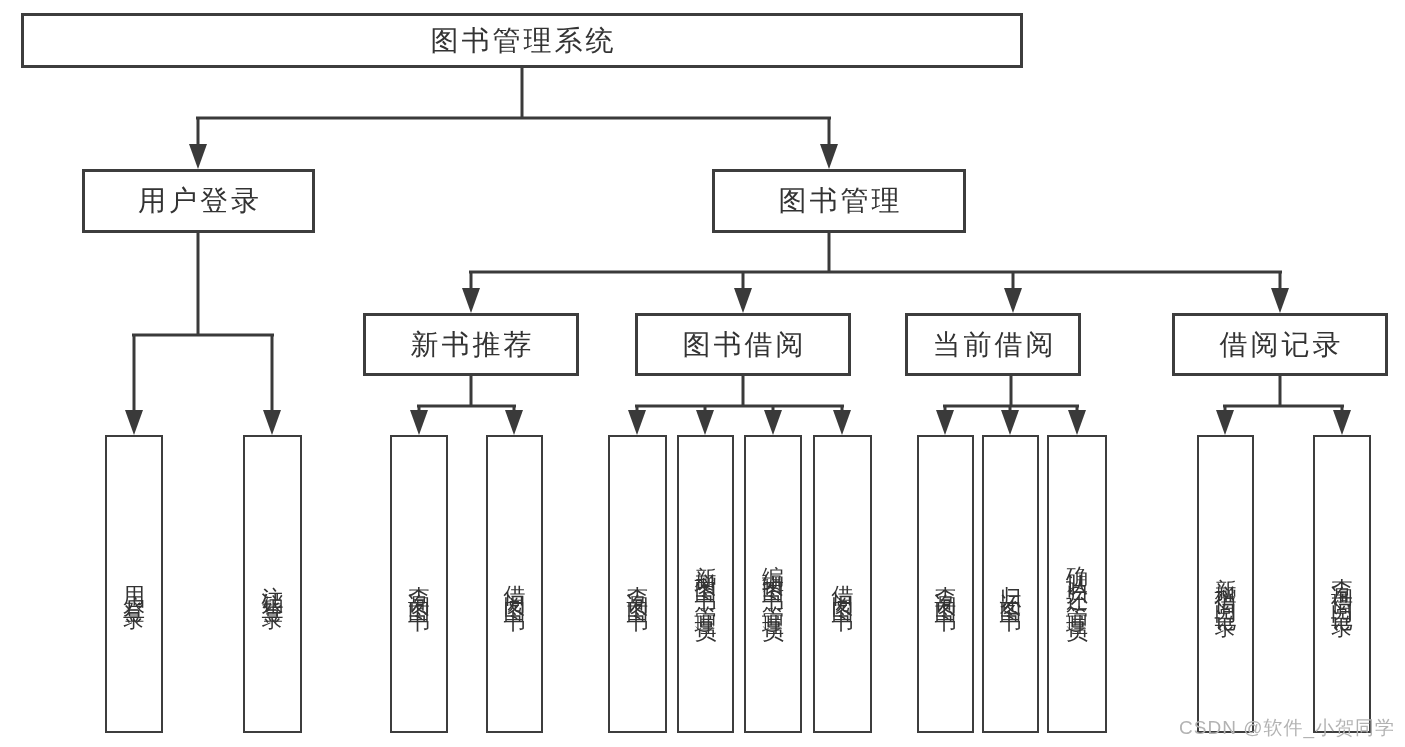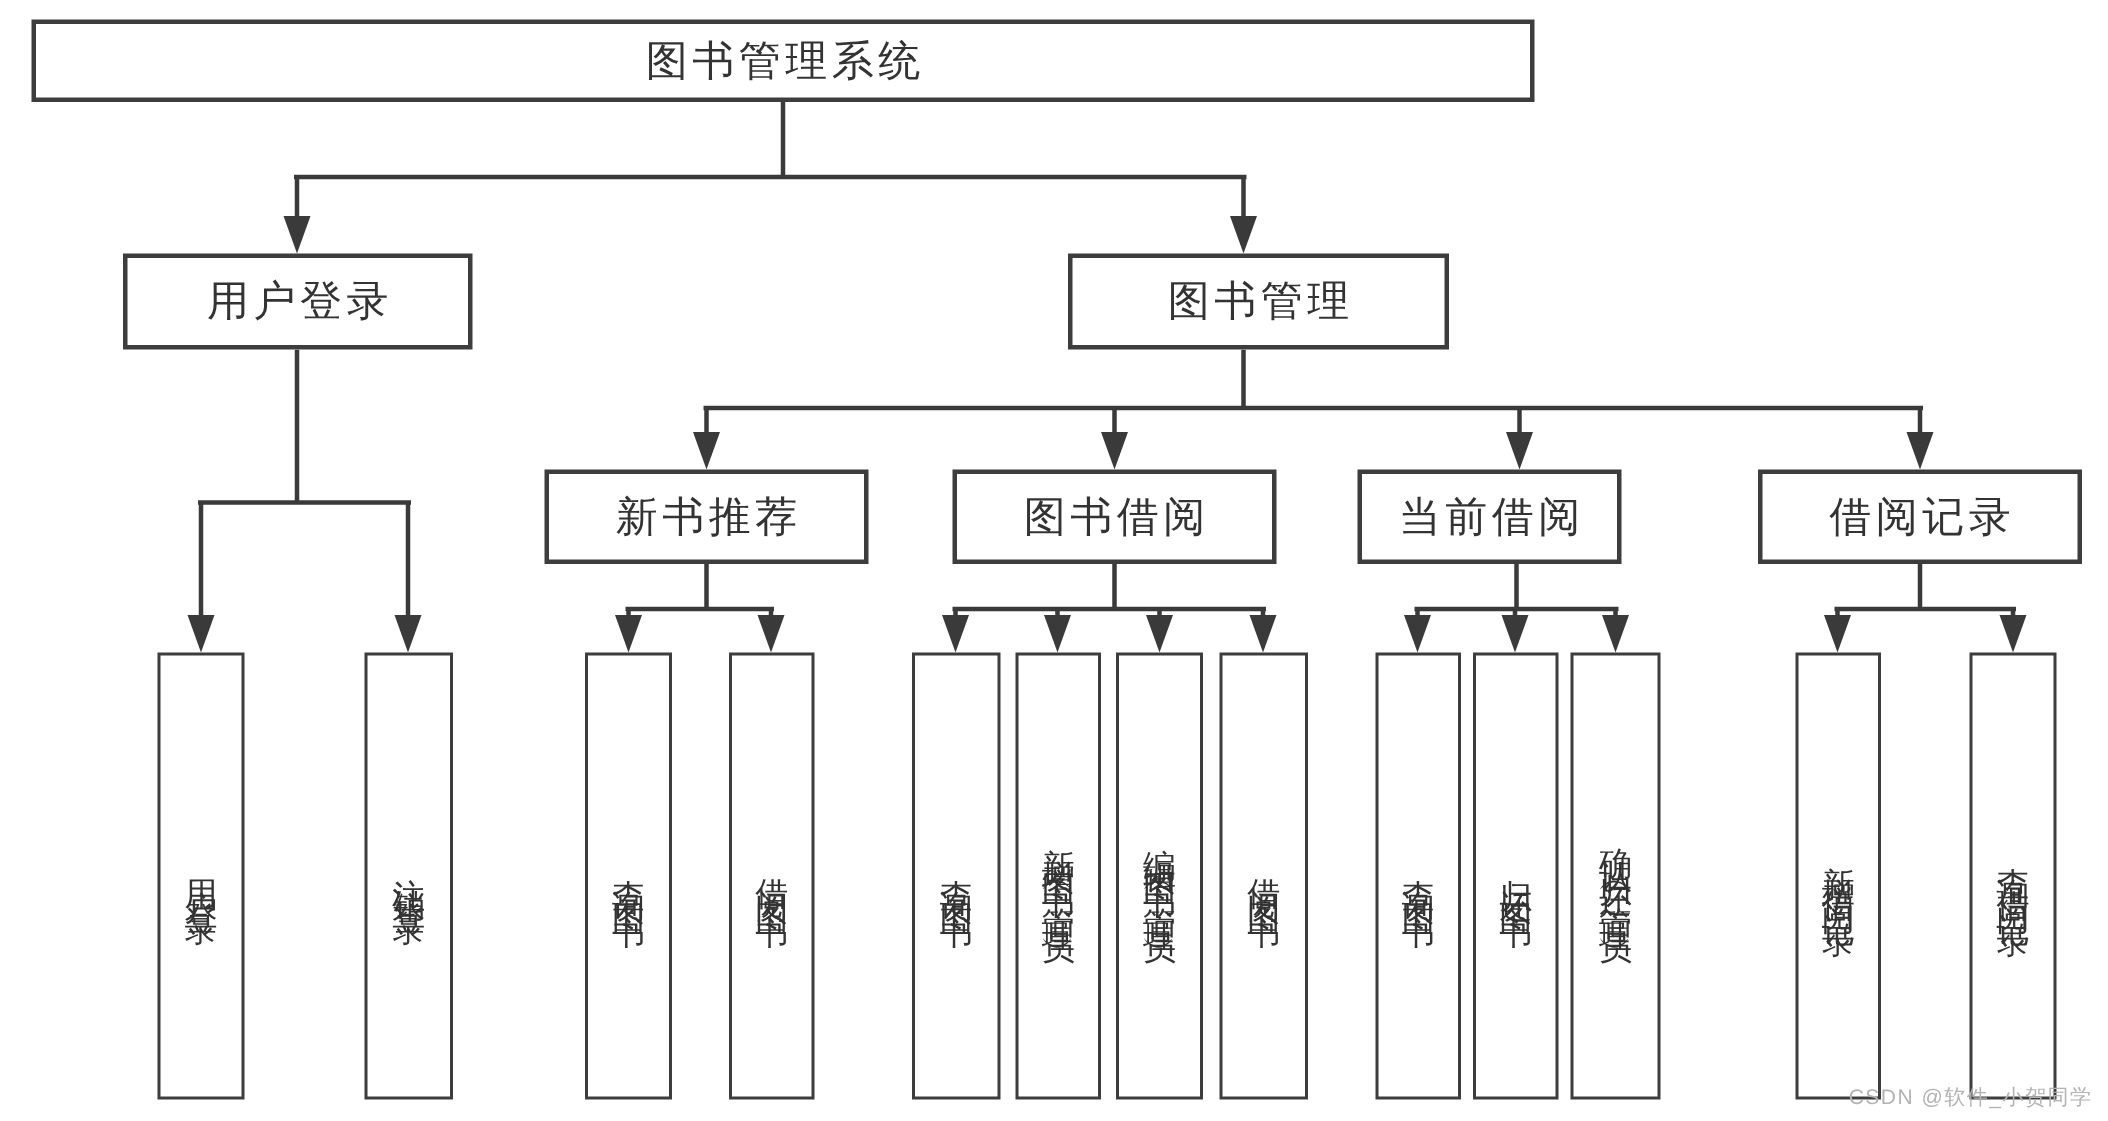--- a/index.html
+++ b/index.html
@@ -46,21 +46,21 @@
     writing-mode: vertical-rl;
     font-size: 22px;
     letter-spacing: 8px;
     line-height: 1;
     white-space: nowrap;
   }
   .watermark {
     position: absolute;
     right: 10px;
     bottom: 6px;
-    font-size: 14px;
+    font-size: 19px;
     letter-spacing: 1px;
     color: #b3b3b3;
     white-space: nowrap;
   }
   svg line { stroke: #3a3a3a; stroke-width: 3; }
   svg polygon { fill: #3a3a3a; stroke: none; }
 </style>
 </head>
 <body>
 

